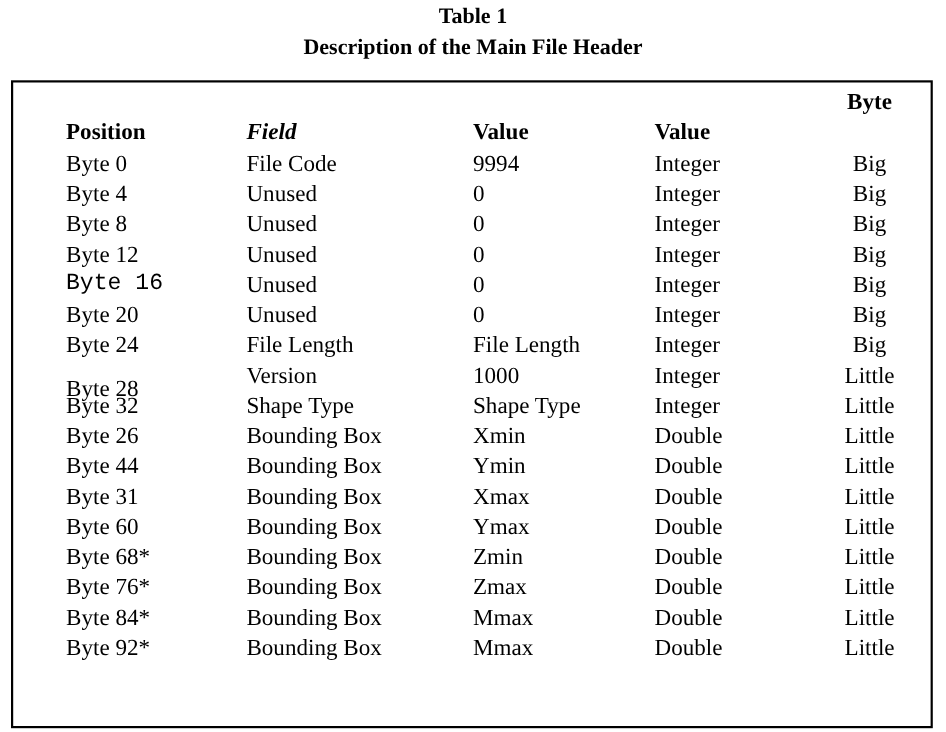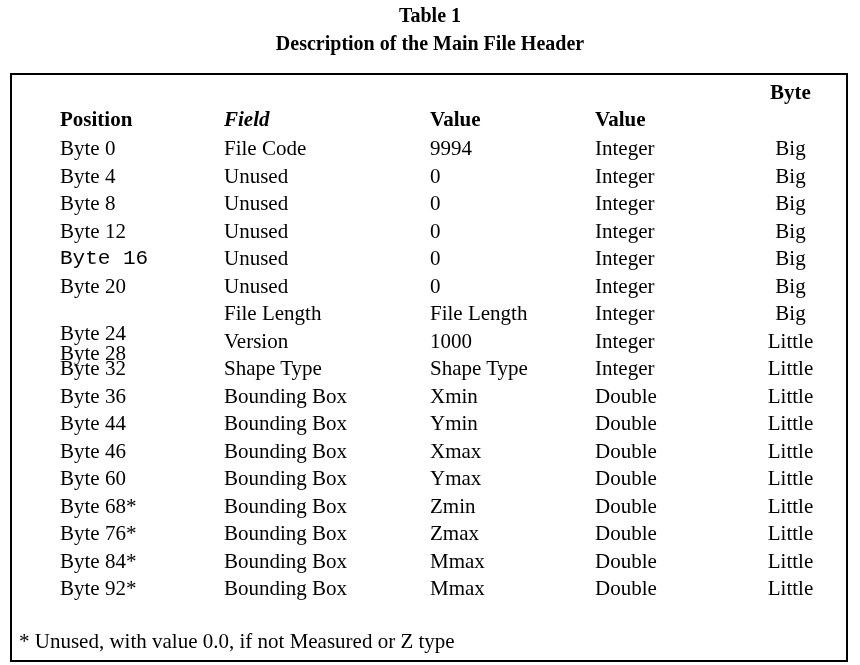--- a/index.html
+++ b/index.html
@@ -84,56 +84,56 @@
         <div class="cell c4" style="top: 170px;">Big</div>
       </div>
       <div>
         <div class="cell c0" style="top: 197.5px;">Byte 20</div>
         <div class="cell c1" style="top: 197.5px;">Unused</div>
         <div class="cell c2" style="top: 197.5px;">0</div>
         <div class="cell c3" style="top: 197.5px;">Integer</div>
         <div class="cell c4" style="top: 197.5px;">Big</div>
       </div>
       <div>
-        <div class="cell c0" style="top: 225px; margin-top: 20px;">Byte 24</div>
+        <div class="cell c0" style="top: 225px;">Byte 24</div>
         <div class="cell c1" style="top: 225px;">File Length</div>
         <div class="cell c2" style="top: 225px;">File Length</div>
         <div class="cell c3" style="top: 225px;">Integer</div>
         <div class="cell c4" style="top: 225px;">Big</div>
       </div>
       <div>
         <div class="cell c0" style="top: 265px; font-family: Liberation Serif, serif;">Byte 28</div>
         <div class="cell c1" style="top: 252.5px;">Version</div>
         <div class="cell c2" style="top: 252.5px;">1000</div>
         <div class="cell c3" style="top: 252.5px;">Integer</div>
         <div class="cell c4" style="top: 252.5px;">Little</div>
       </div>
       <div>
         <div class="cell c0" style="top: 280px;">Byte 32</div>
         <div class="cell c1" style="top: 280px;">Shape Type</div>
         <div class="cell c2" style="top: 280px;">Shape Type</div>
         <div class="cell c3" style="top: 280px;">Integer</div>
         <div class="cell c4" style="top: 280px;">Little</div>
       </div>
       <div>
-        <div class="cell c0" style="top: 307.5px;">Byte 36</div>
+        <div class="cell c0" style="top: 307.5px;">Byte 26</div>
         <div class="cell c1" style="top: 307.5px;">Bounding Box</div>
         <div class="cell c2" style="top: 307.5px;">Xmin</div>
         <div class="cell c3" style="top: 307.5px;">Double</div>
         <div class="cell c4" style="top: 307.5px;">Little</div>
       </div>
       <div>
         <div class="cell c0" style="top: 335px;">Byte 44</div>
         <div class="cell c1" style="top: 335px;">Bounding Box</div>
         <div class="cell c2" style="top: 335px;">Ymin</div>
         <div class="cell c3" style="top: 335px;">Double</div>
         <div class="cell c4" style="top: 335px;">Little</div>
       </div>
       <div>
-        <div class="cell c0" style="top: 362.5px;">Byte 46</div>
+        <div class="cell c0" style="top: 362.5px;">Byte 31</div>
         <div class="cell c1" style="top: 362.5px;">Bounding Box</div>
         <div class="cell c2" style="top: 362.5px;">Xmax</div>
         <div class="cell c3" style="top: 362.5px;">Double</div>
         <div class="cell c4" style="top: 362.5px;">Little</div>
       </div>
       <div>
         <div class="cell c0" style="top: 390px;">Byte 60</div>
         <div class="cell c1" style="top: 390px;">Bounding Box</div>
         <div class="cell c2" style="top: 390px;">Ymax</div>
         <div class="cell c3" style="top: 390px;">Double</div>
@@ -162,14 +162,13 @@
       </div>
       <div>
         <div class="cell c0" style="top: 500px;">Byte 92*</div>
         <div class="cell c1" style="top: 500px;">Bounding Box</div>
         <div class="cell c2" style="top: 500px;">Mmax</div>
         <div class="cell c3" style="top: 500px;">Double</div>
         <div class="cell c4" style="top: 500px;">Little</div>
       </div>
     </div>
 
-  <div class="footnote">*  Unused, with value 0.0, if not Measured or Z type</div>
 </div>
 
 </body></html>

